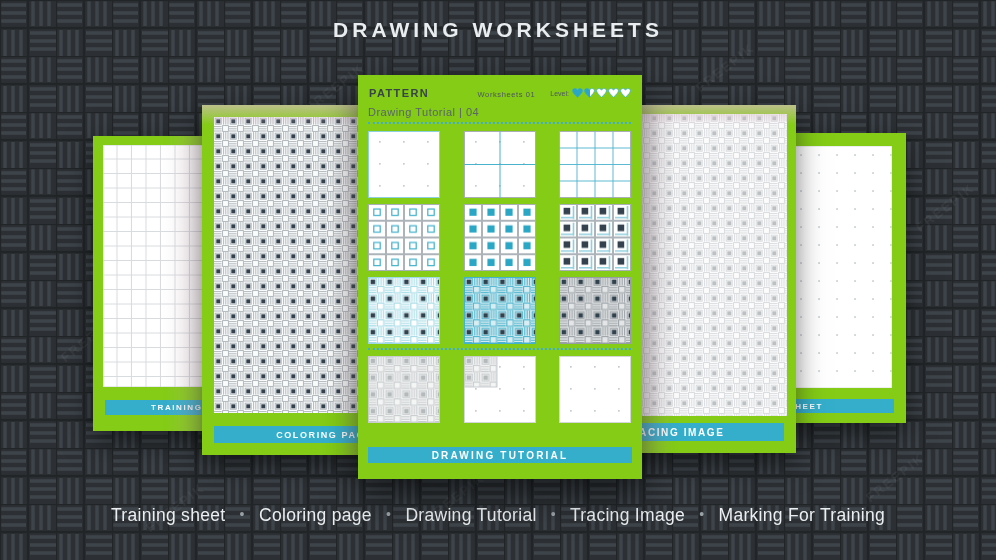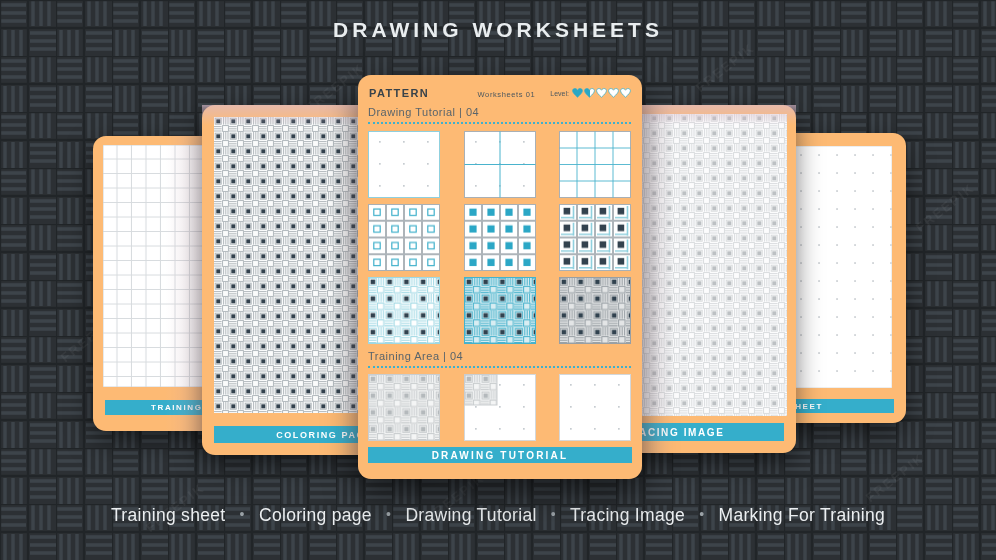--- a/index.html
+++ b/index.html
@@ -7,21 +7,21 @@
   .stage{position:relative;width:996px;height:560px;overflow:hidden;
          font-family:"Liberation Sans",sans-serif;background:#2c3034;}
   svg.bgfill{position:absolute;inset:0;display:block;}
 
   .wm{position:absolute;color:rgba(255,255,255,0.05);font-size:13px;letter-spacing:2px;
       transform:rotate(-38deg);font-weight:bold;pointer-events:none;}
 
   .main-title{position:absolute;top:18px;left:0;width:100%;text-align:center;margin:0;
       color:#e9edef;font-size:21px;font-weight:600;letter-spacing:4px;}
 
-  .page{position:absolute;background:#fdba74;box-shadow:0 10px 26px rgba(0,0,0,0.5);border-radius:13px;}
+  .page{position:absolute;background:#84cc16;box-shadow:0 10px 26px rgba(0,0,0,0.5);}
   .page .fillsvg{position:absolute;display:block;}
   .shade{position:absolute;inset:0;pointer-events:none;}
   .shade-r{background:linear-gradient(to right,rgba(223,196,209,0) 35%,rgba(219,186,202,0.9) 100%);}
   .shade-r2{background:linear-gradient(to right,rgba(223,196,209,0) 55%,rgba(219,186,202,0.92) 100%);}
   .shade-l{background:linear-gradient(to left,rgba(223,196,209,0) 50%,rgba(219,186,202,0.92) 100%);}
   .shade-l2{background:linear-gradient(to left,rgba(223,196,209,0) 40%,rgba(216,182,199,0.85) 100%);}
   .shade-t{position:absolute;left:0;right:0;top:0;height:20px;
            background:linear-gradient(to bottom,rgba(219,186,202,0.65),rgba(219,186,202,0));}
 
   .bar{position:absolute;left:12px;right:12px;background:#35aecb;color:#ffffff;
@@ -293,21 +293,20 @@
       <svg class="stepbox" viewBox="0 0 72 67">
         <rect width="72" height="67" fill="url(#wv-teal-fill)"></rect>
         <rect x="0.5" y="0.5" width="71" height="66" fill="none" stroke="#45b2cc"></rect>
       </svg>
       <svg class="stepbox" viewBox="0 0 72 67">
         <rect width="72" height="67" fill="url(#wv-gray)"></rect>
         <rect x="0.5" y="0.5" width="71" height="66" fill="none" stroke="#989fa4"></rect>
       </svg>
     </div>
 
-    <div class="c-sub" style="margin-top:6px">Training Area | 04</div>
     <div class="dotline"></div>
 
     <div class="train-row">
       <svg class="stepbox" viewBox="0 0 72 67">
         <rect width="72" height="67" fill="url(#wv-light)"></rect>
         <rect x="0.5" y="0.5" width="71" height="66" fill="none" stroke="#c9cdd0"></rect>
       </svg>
       <svg class="stepbox" viewBox="0 0 72 67">
         <rect x="0.5" y="0.5" width="71" height="66" fill="url(#pat-dots24)" stroke="#d3d7da"></rect>
         <rect width="33" height="31" fill="url(#wv-light)"></rect>

